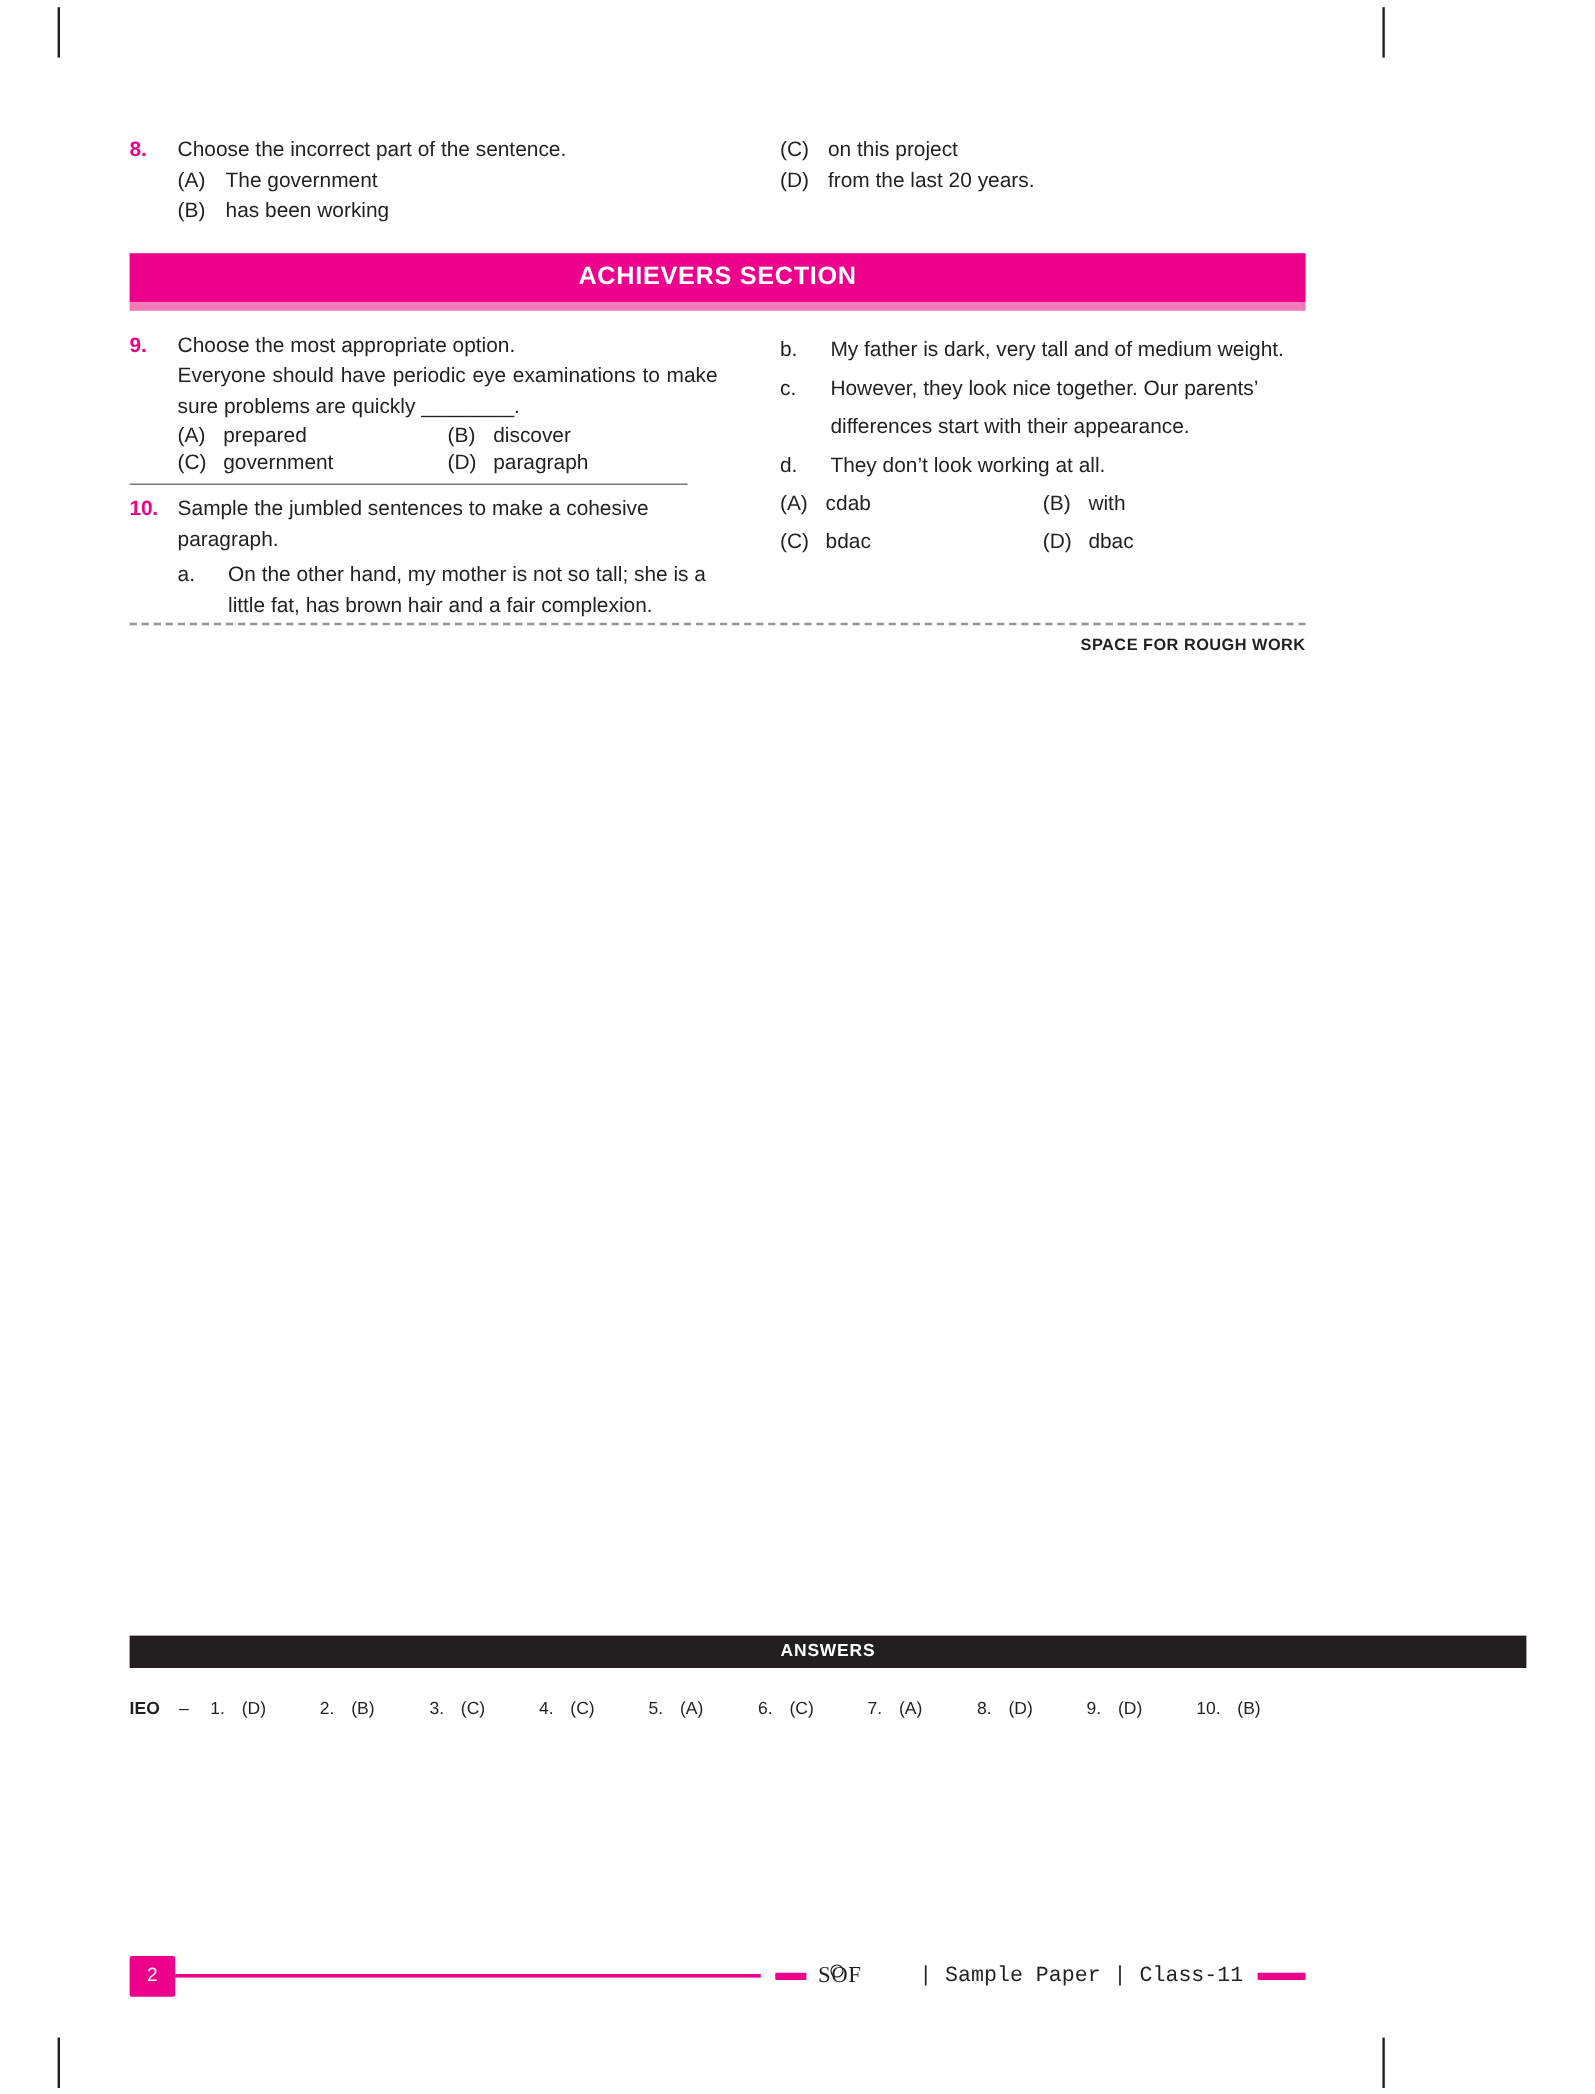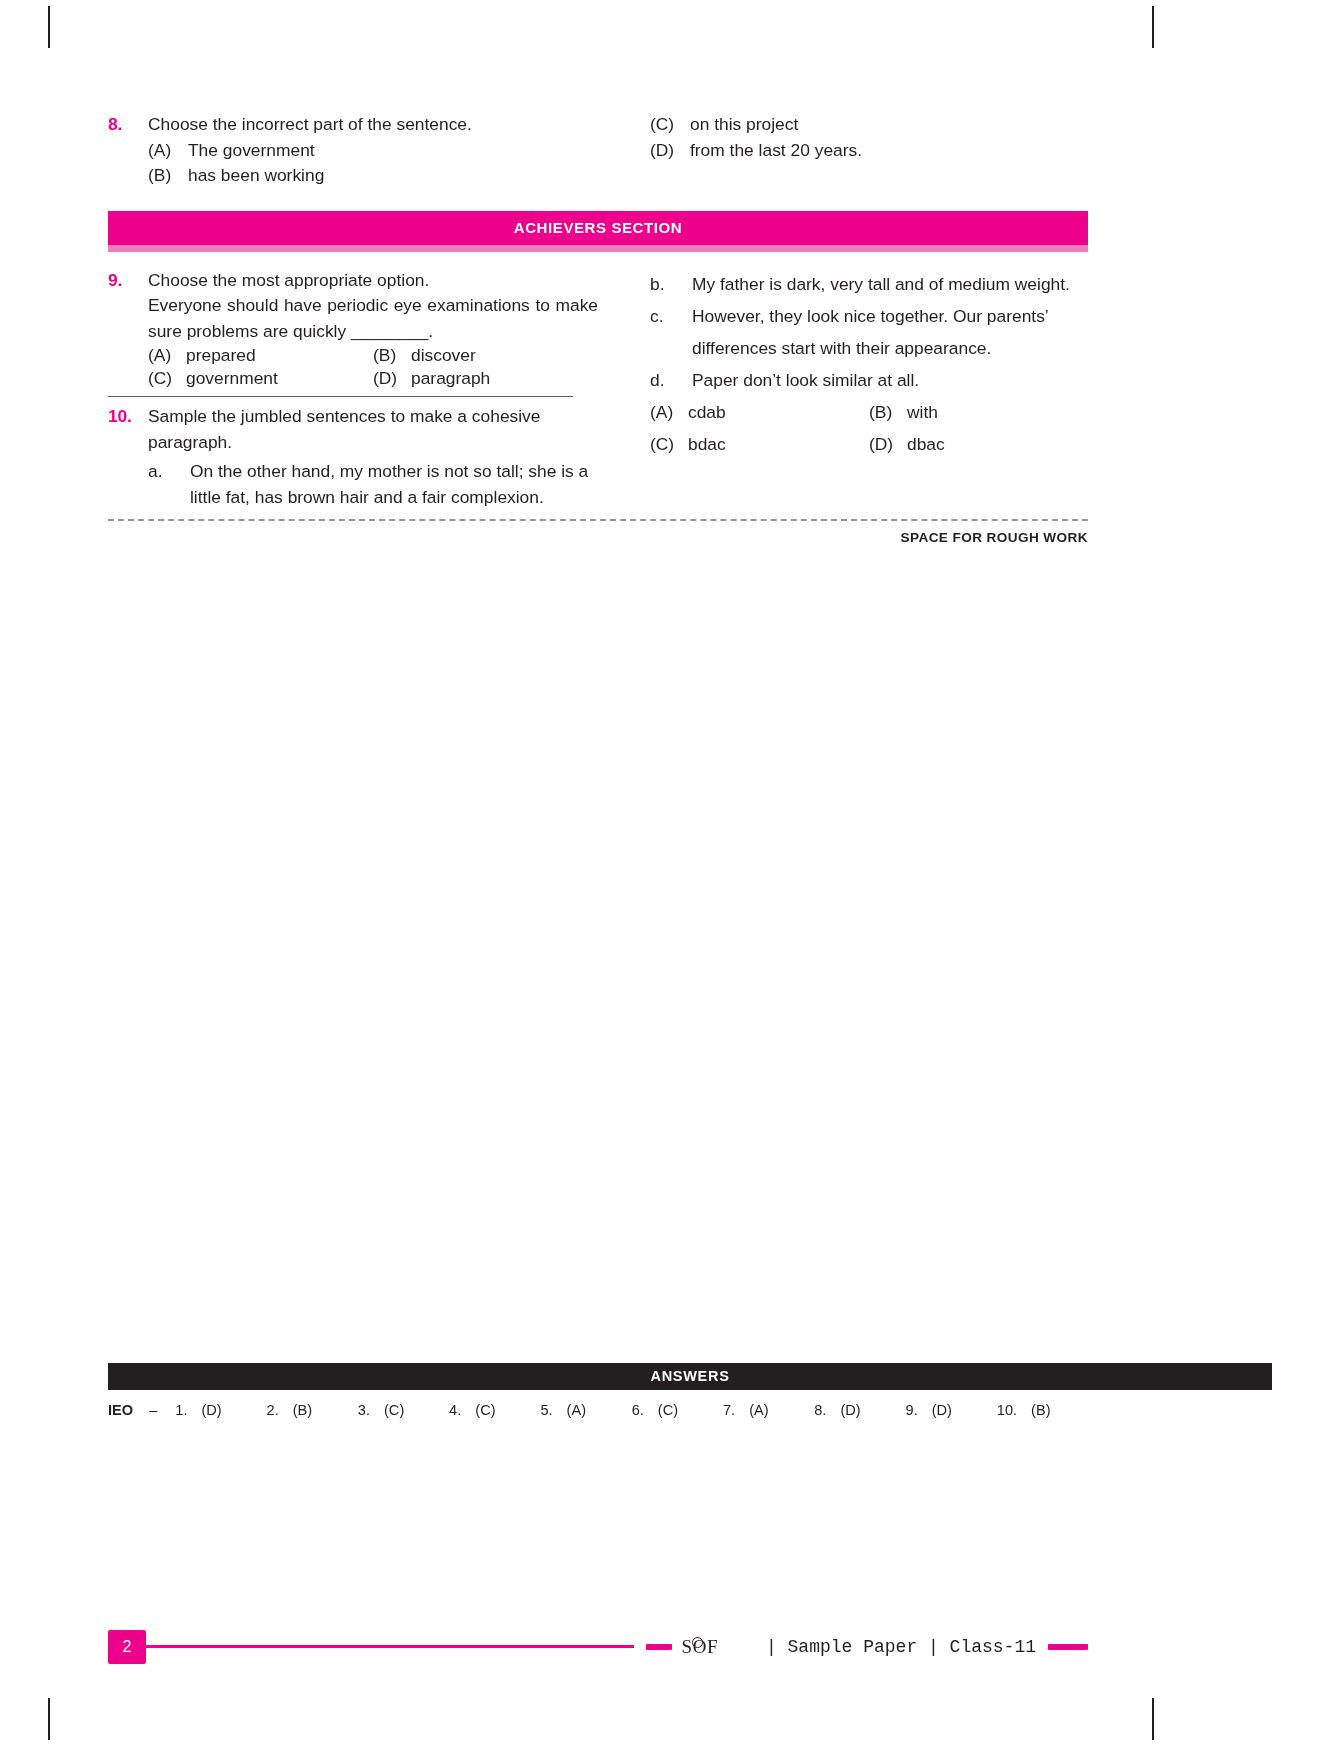--- a/index.html
+++ b/index.html
@@ -92,21 +92,21 @@
   .sub-key { flex: 0 0 42px; }
   .sub-val { flex: 1 1 auto; }
   .sub.tight { line-height: 25.5px; }
 
   
   .banner {
     width: 980px;
     background: #ec008c;
     color: #ffffff;
     text-align: center;
-    font-size: 15px;
+    font-size: 21px;
     font-weight: bold;
     letter-spacing: 0.6px;
     padding: 8px 0 9px 0;
     box-sizing: border-box;
   }
   .banner-underline {
     width: 980px;
     height: 7px;
     background: #f27ab8;
   }
@@ -141,21 +141,21 @@
     font-weight: bold;
     letter-spacing: 0.7px;
     padding: 5px 0 6px 0;
     box-sizing: border-box;
   }
   .ans-row {
     width: 980px;
     display: flex;
     align-items: flex-end;
     font-size: 14.6px;
-    padding-top: 12px;
+    padding-top: 26px;
     box-sizing: border-box;
   }
   .ans-label { font-weight: bold; padding-right: 16px; }
   .ans-dash  { padding-right: 18px; }
   .ans-items { display: flex; flex: 1 1 auto; }
   .ans-item {
     display: flex;
     flex: 1 1 0;
     white-space: nowrap;
   }
@@ -327,21 +327,21 @@
         <span class="sub-val">My father is dark, very tall and of medium weight.</span>
       </div>
 
       <div class="sub">
         <span class="sub-key">c.</span>
         <span class="sub-val">However, they look nice together. Our parents’ differences start with their appearance.</span>
       </div>
 
       <div class="sub">
         <span class="sub-key">d.</span>
-        <span class="sub-val">Paper don’t look similar at all.</span>
+        <span class="sub-val">They don’t look working at all.</span>
       </div>
 
       <div class="opts" style="line-height:32px;">
         <div class="opt">
           <span class="opt-key">(A)</span>
           <span class="opt-val">cdab</span>
         </div>
         <div class="opt">
           <span class="opt-key">(B)</span>
           <span class="opt-val">with</span>

